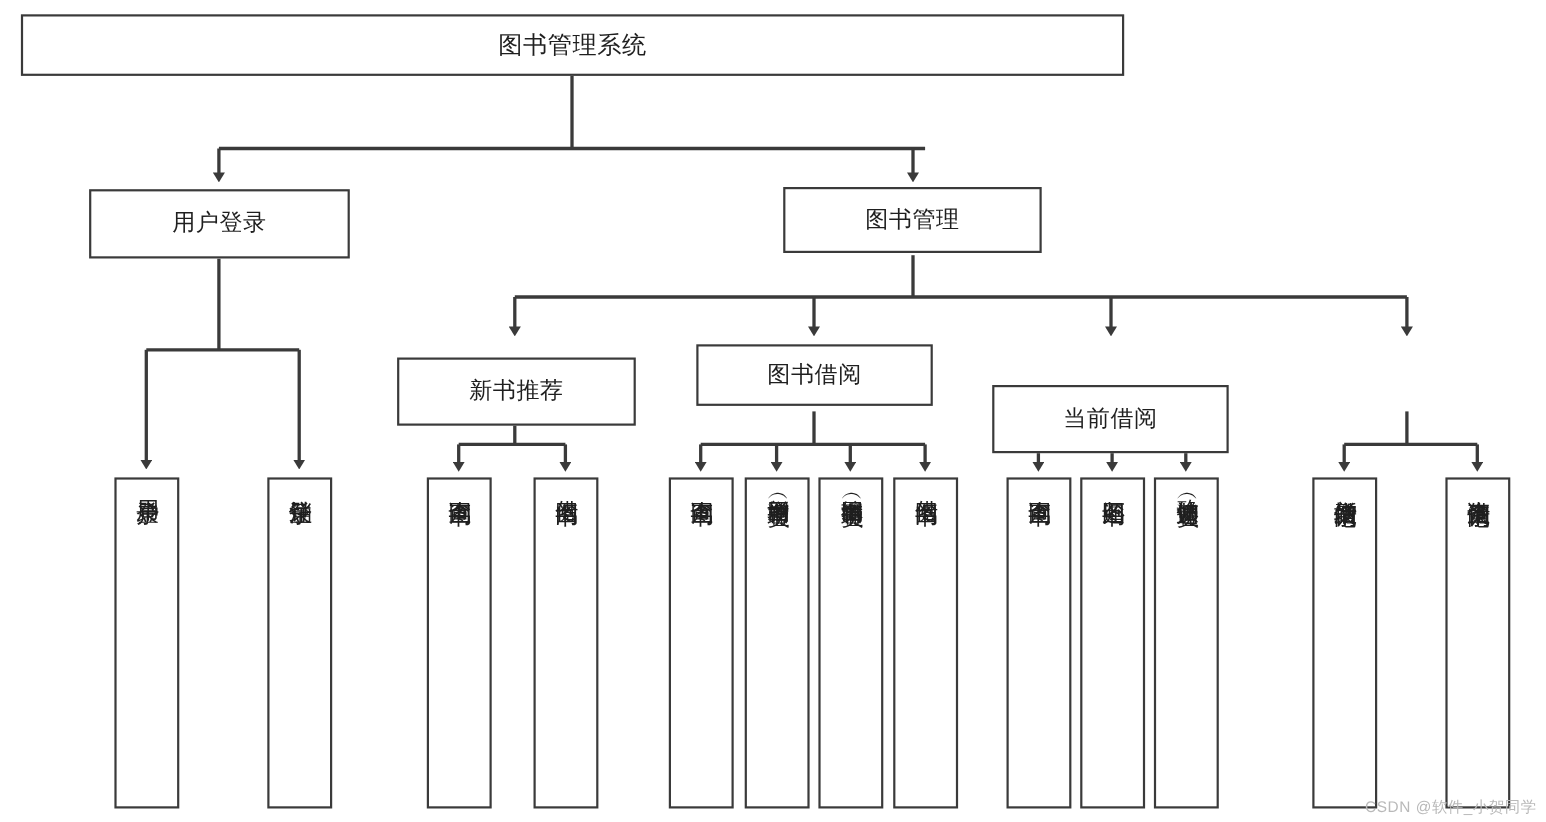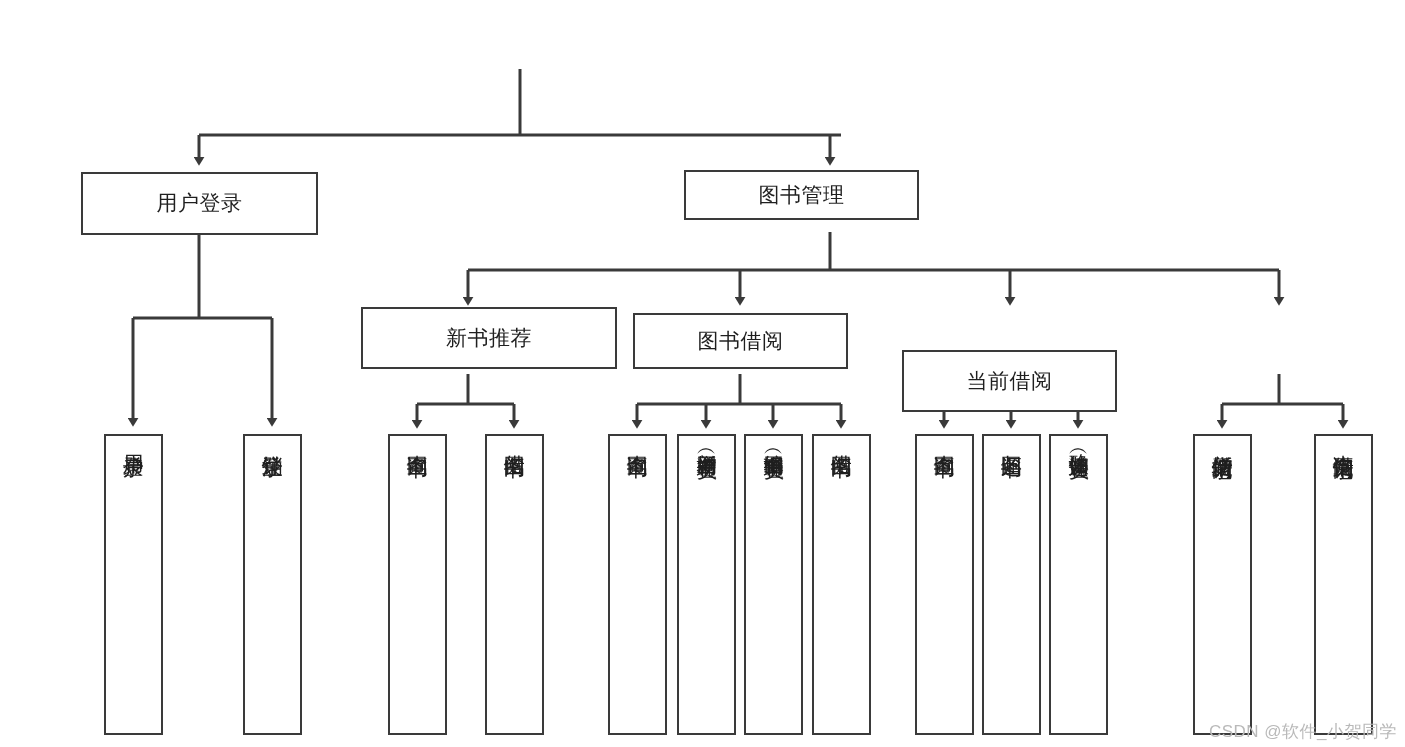--- a/index.html
+++ b/index.html
@@ -57,21 +57,21 @@
     max-height: 100%;
   }
   .node.leaf.tall .label {
     font-size: 20px;
     line-height: 1.18;
   }
   #watermark {
     position: absolute;
     right: 8px;
     bottom: 4px;
-    font-size: 17px;
+    font-size: 14px;
     color: #b9b9b9;
     letter-spacing: 0.5px;
     white-space: nowrap;
     user-select: none;
   }
 </style>
 </head>
 <body>
 
 <div id="canvas">
@@ -119,29 +119,32 @@
       <path d="M1011,404 L1011,421" marker-end="url(#arrow)"></path>
       <path d="M1078,404 L1078,421" marker-end="url(#arrow)"></path>
 
       <path d="M1279,374 L1279,404"></path>
       <path d="M1222,404 L1343,404"></path>
       <path d="M1222,404 L1222,421" marker-end="url(#arrow)"></path>
       <path d="M1343,404 L1343,421" marker-end="url(#arrow)"></path>
     </g>
   </svg>
 
+  <div class="node root" style="left:19px; top:13px; width:1003px; height:56px;">
+    <span class="label">图书管理系统</span>
+  </div>
 
   <div class="node" style="left:81px; top:172px; width:237px; height:63px;">
     <span class="label">用户登录</span>
   </div>
-  <div class="node" style="left:684px; top:170px; width:235px; height:50px;">
+  <div class="node" style="left:712px; top:170px; width:235px; height:60px;">
     <span class="label">图书管理</span>
   </div>
 
-  <div class="node" style="left:361px; top:307px; width:256px; height:62px;">
+  <div class="node" style="left:361px; top:325px; width:217px; height:62px;">
     <span class="label">新书推荐</span>
   </div>
   <div class="node" style="left:633px; top:313px; width:215px; height:56px;">
     <span class="label">图书借阅</span>
   </div>
   <div class="node" style="left:902px; top:313px; width:215px; height:62px;margin-top:37px;">
     <span class="label">当前借阅</span>
   </div>
 
   <div class="node leaf" style="left:104px; top:434px; width:59px; height:301px;">

